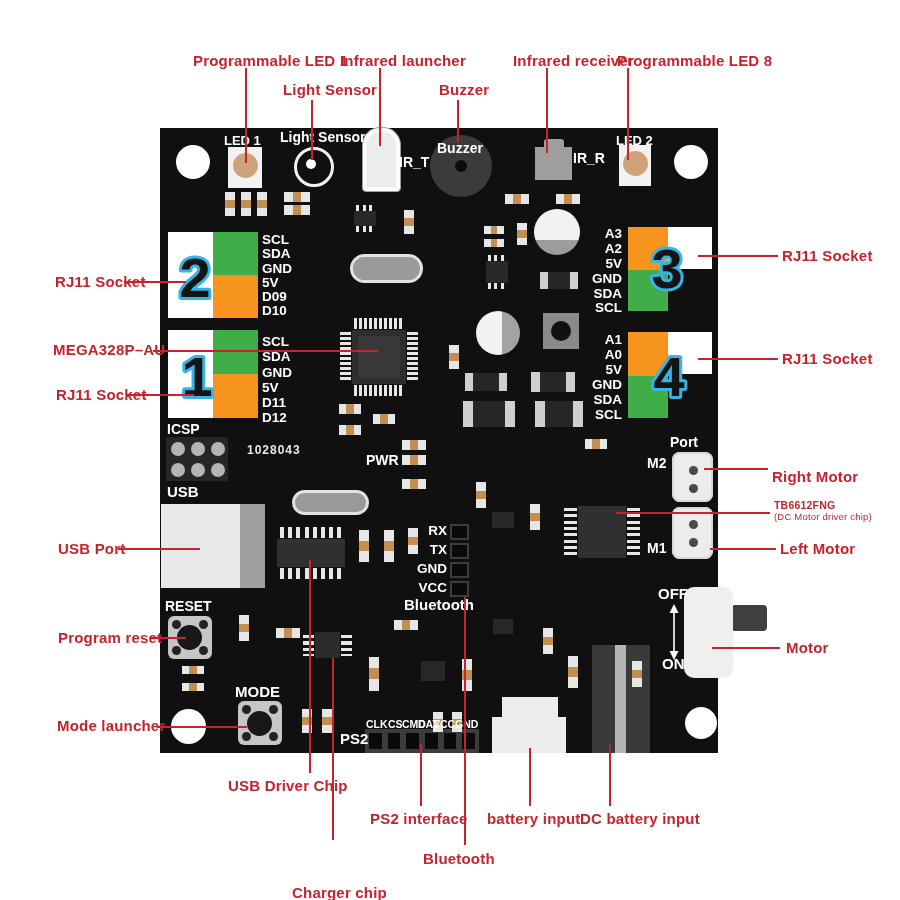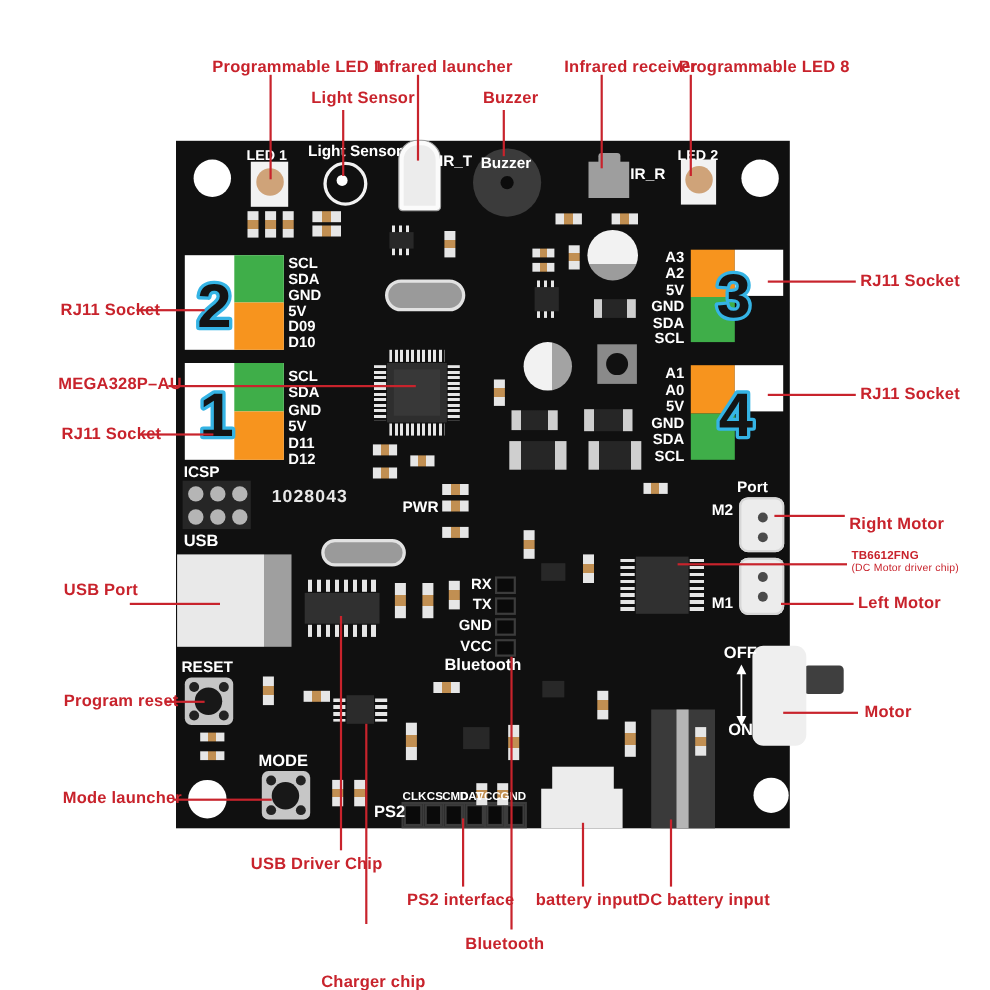--- a/index.html
+++ b/index.html
@@ -258,26 +258,26 @@
   <i class="c rv" style="left:302px;top:709px"></i>
   <i class="c rv" style="left:322px;top:709px"></i>
   <i class="c rv" style="left:433px;top:712px;height:20px"></i>
   <i class="c rv" style="left:452px;top:712px;height:20px"></i>
   <i class="c rv" style="left:543px;top:628px;height:26px"></i>
   <i class="c rv" style="left:568px;top:656px;height:32px"></i>
   <i class="c rv" style="left:632px;top:661px;height:26px"></i>
 
   <span class="wt" style="left:224px;top:133px;font-size:13px">LED 1</span>
   <span class="wt" style="left:280px;top:129px">Light Sensor</span>
-  <span class="wt" style="left:399px;top:138px">IR_T</span>
+  <span class="wt" style="left:399px;top:154px">IR_T</span>
   <span class="wt" style="left:437px;top:140px">Buzzer</span>
   <span class="wt" style="left:573px;top:150px">IR_R</span>
   <span class="wt" style="left:616px;top:133px;font-size:13px">LED 2</span>
   <span class="wt" style="left:167px;top:421px">ICSP</span>
-  <span class="wt" style="left:247px;top:443px;font-size:16px;font-weight:600;letter-spacing:1px;color:#e8e8e8">1028043</span>
+  <span class="wt" style="left:247px;top:443px;font-size:12px;font-weight:600;letter-spacing:1px;color:#e8e8e8">1028043</span>
   <span class="wt" style="left:167px;top:483px;font-size:15px">USB</span>
   <span class="wt" style="left:366px;top:452px">PWR</span>
   <span class="wt" style="left:670px;top:434px">Port</span>
   <span class="wt" style="left:647px;top:455px">M2</span>
   <span class="wt" style="left:647px;top:540px">M1</span>
   <span class="wt ra" style="left:397px;top:523px;width:50px;font-size:13.5px;display:inline-block">RX</span>
   <span class="wt ra" style="left:397px;top:542px;width:50px;font-size:13.5px;display:inline-block">TX</span>
   <span class="wt ra" style="left:397px;top:561px;width:50px;font-size:13.5px;display:inline-block">GND</span>
   <span class="wt ra" style="left:397px;top:580px;width:50px;font-size:13.5px;display:inline-block">VCC</span>
   <span class="wt" style="left:404px;top:596px;font-size:15px">Bluetooth</span>
@@ -320,21 +320,21 @@
 
   <span class="ann" style="left:193px;top:52px">Programmable LED 1</span>
   <span class="ann" style="left:283px;top:81px">Light Sensor</span>
   <span class="ann" style="left:340px;top:52px">Infrared launcher</span>
   <span class="ann" style="left:439px;top:81px">Buzzer</span>
   <span class="ann" style="left:513px;top:52px">Infrared receiver</span>
   <span class="ann" style="left:617px;top:52px">Programmable LED 8</span>
   <span class="ann" style="left:55px;top:273px">RJ11 Socket</span>
   <span class="ann" style="left:53px;top:341px">MEGA328P–AU</span>
   <span class="ann" style="left:56px;top:386px">RJ11 Socket</span>
-  <span class="ann" style="left:58px;top:528px">USB Port</span>
+  <span class="ann" style="left:58px;top:540px">USB Port</span>
   <span class="ann" style="left:58px;top:629px">Program reset</span>
   <span class="ann" style="left:57px;top:717px">Mode launcher</span>
   <span class="ann" style="left:782px;top:247px">RJ11 Socket</span>
   <span class="ann" style="left:782px;top:350px">RJ11 Socket</span>
   <span class="ann" style="left:772px;top:468px">Right Motor</span>
   <span class="ann small" style="left:774px;top:499px">TB6612FNG</span>
   <span class="ann smaller" style="left:774px;top:511px">(DC Motor driver chip)</span>
   <span class="ann" style="left:780px;top:540px">Left Motor</span>
   <span class="ann" style="left:786px;top:639px">Motor</span>
   <span class="ann" style="left:228px;top:777px">USB Driver Chip</span>

